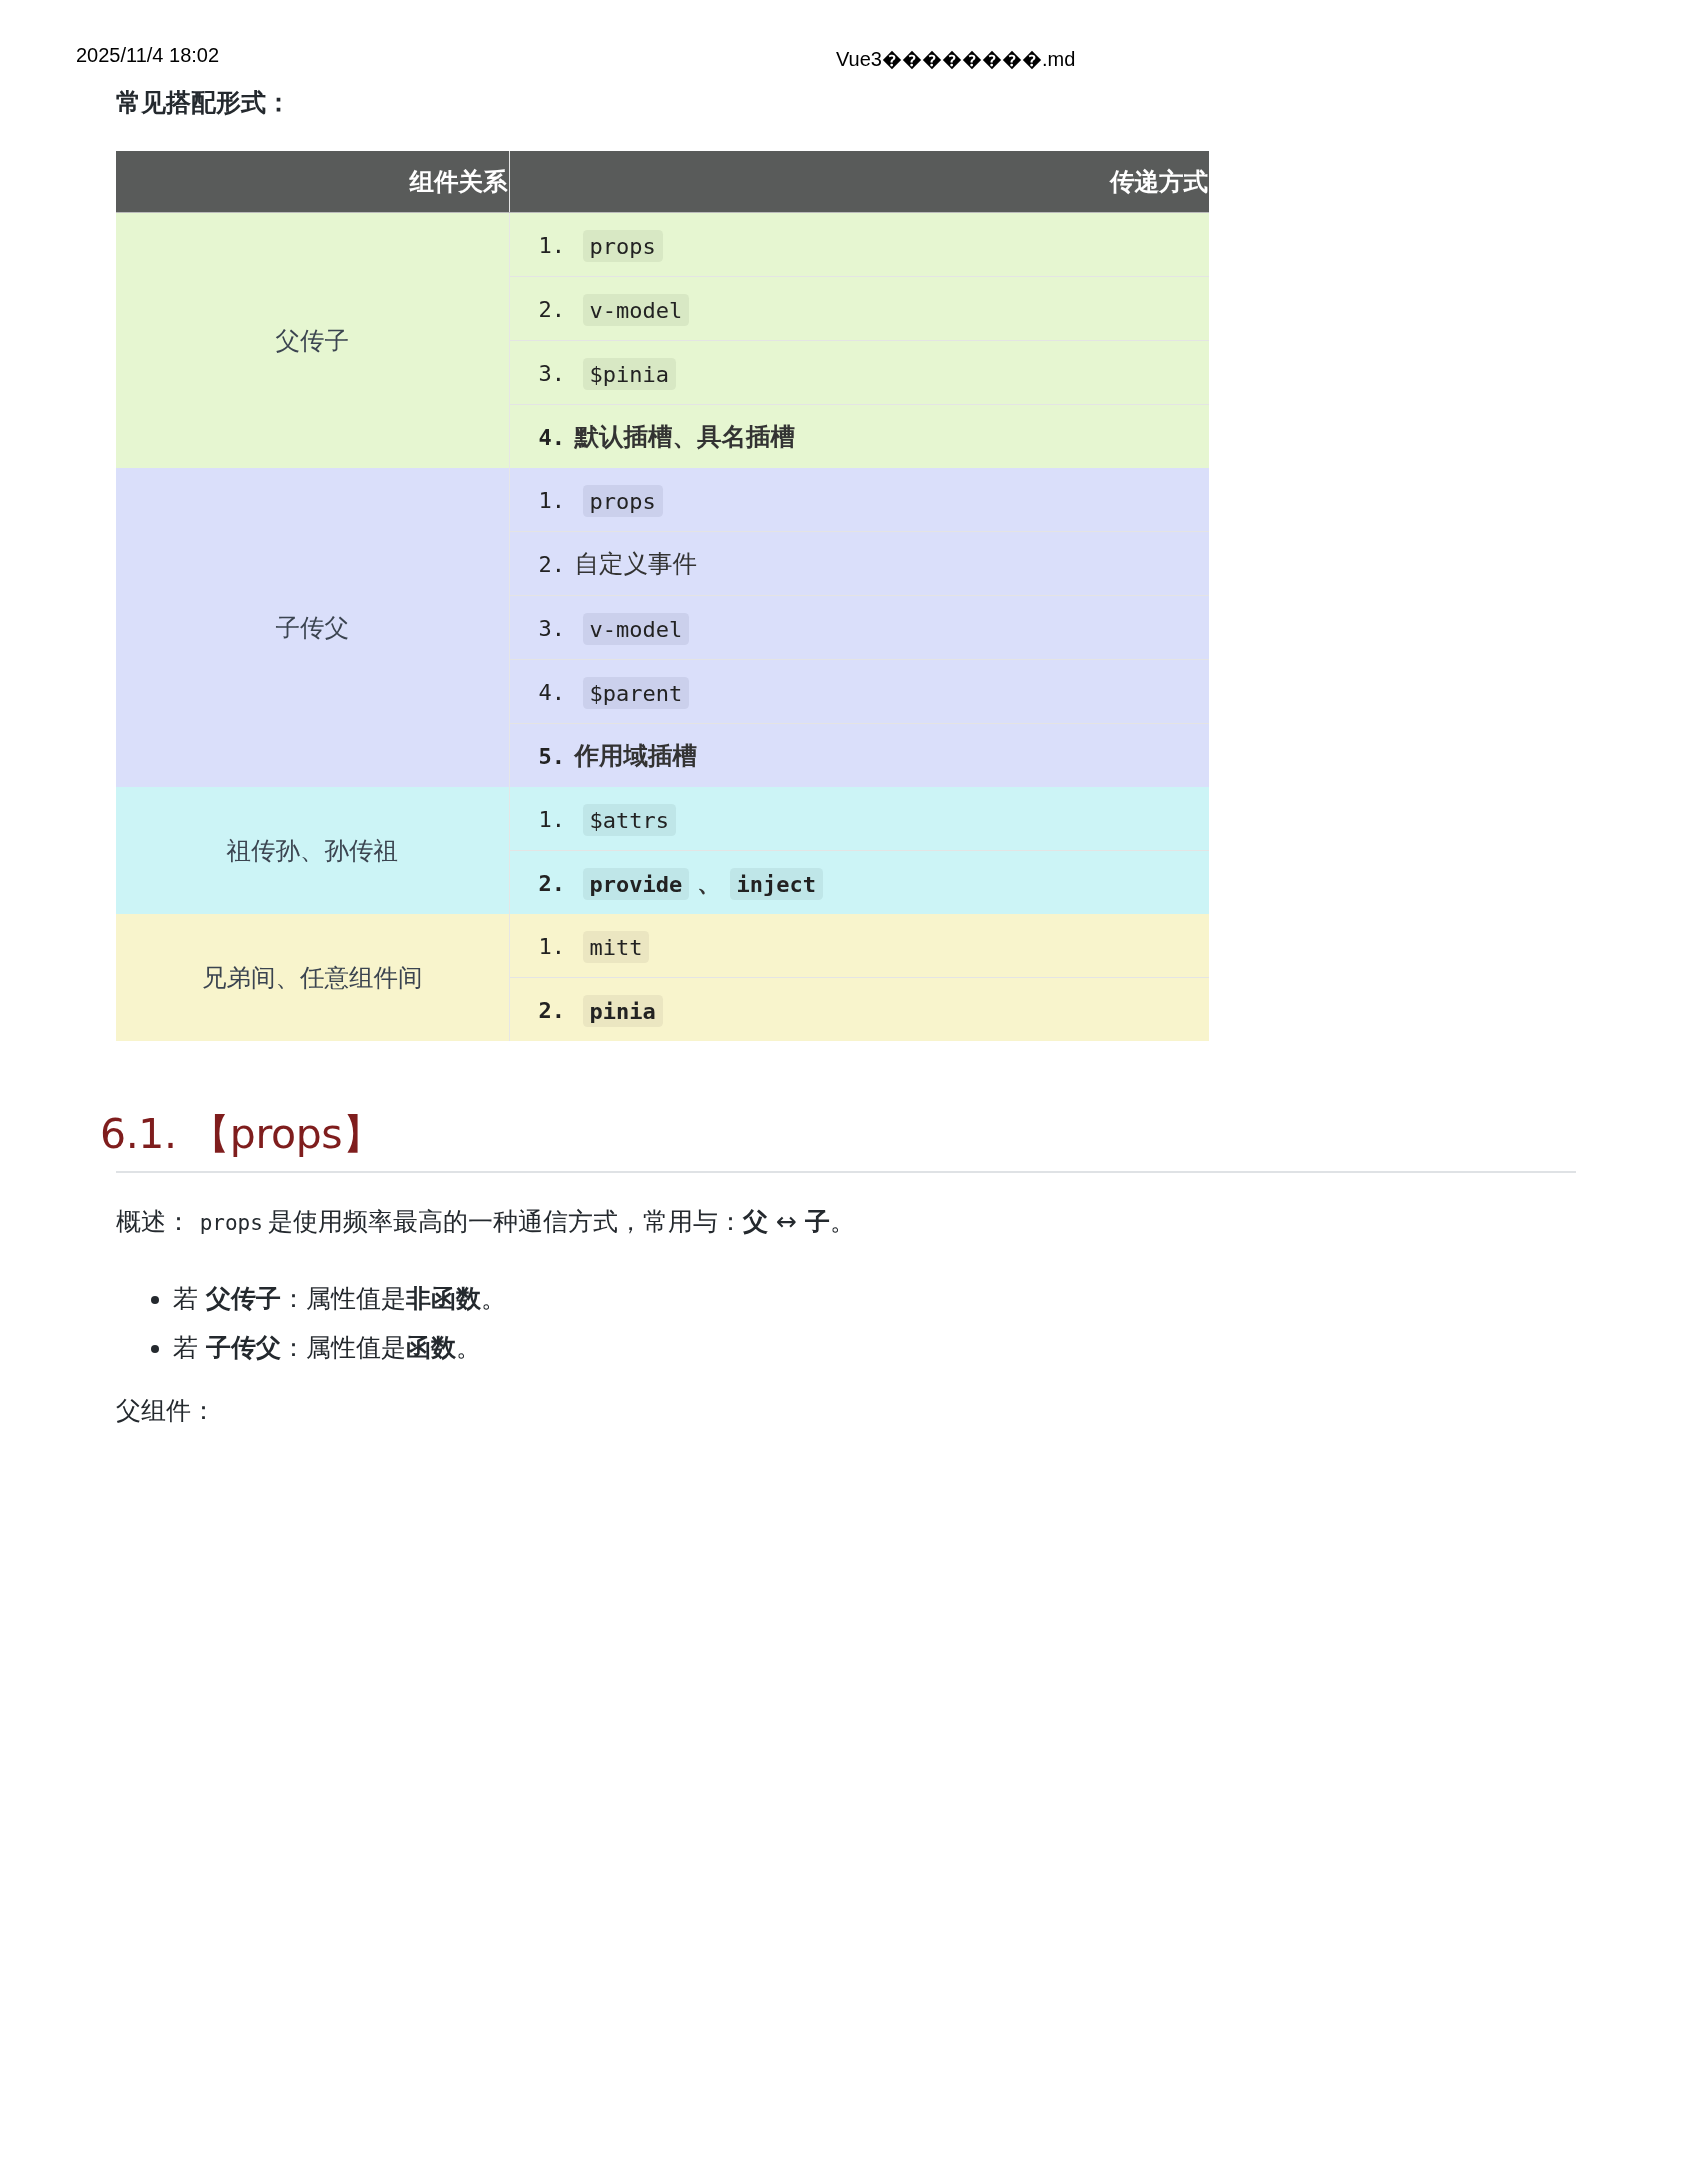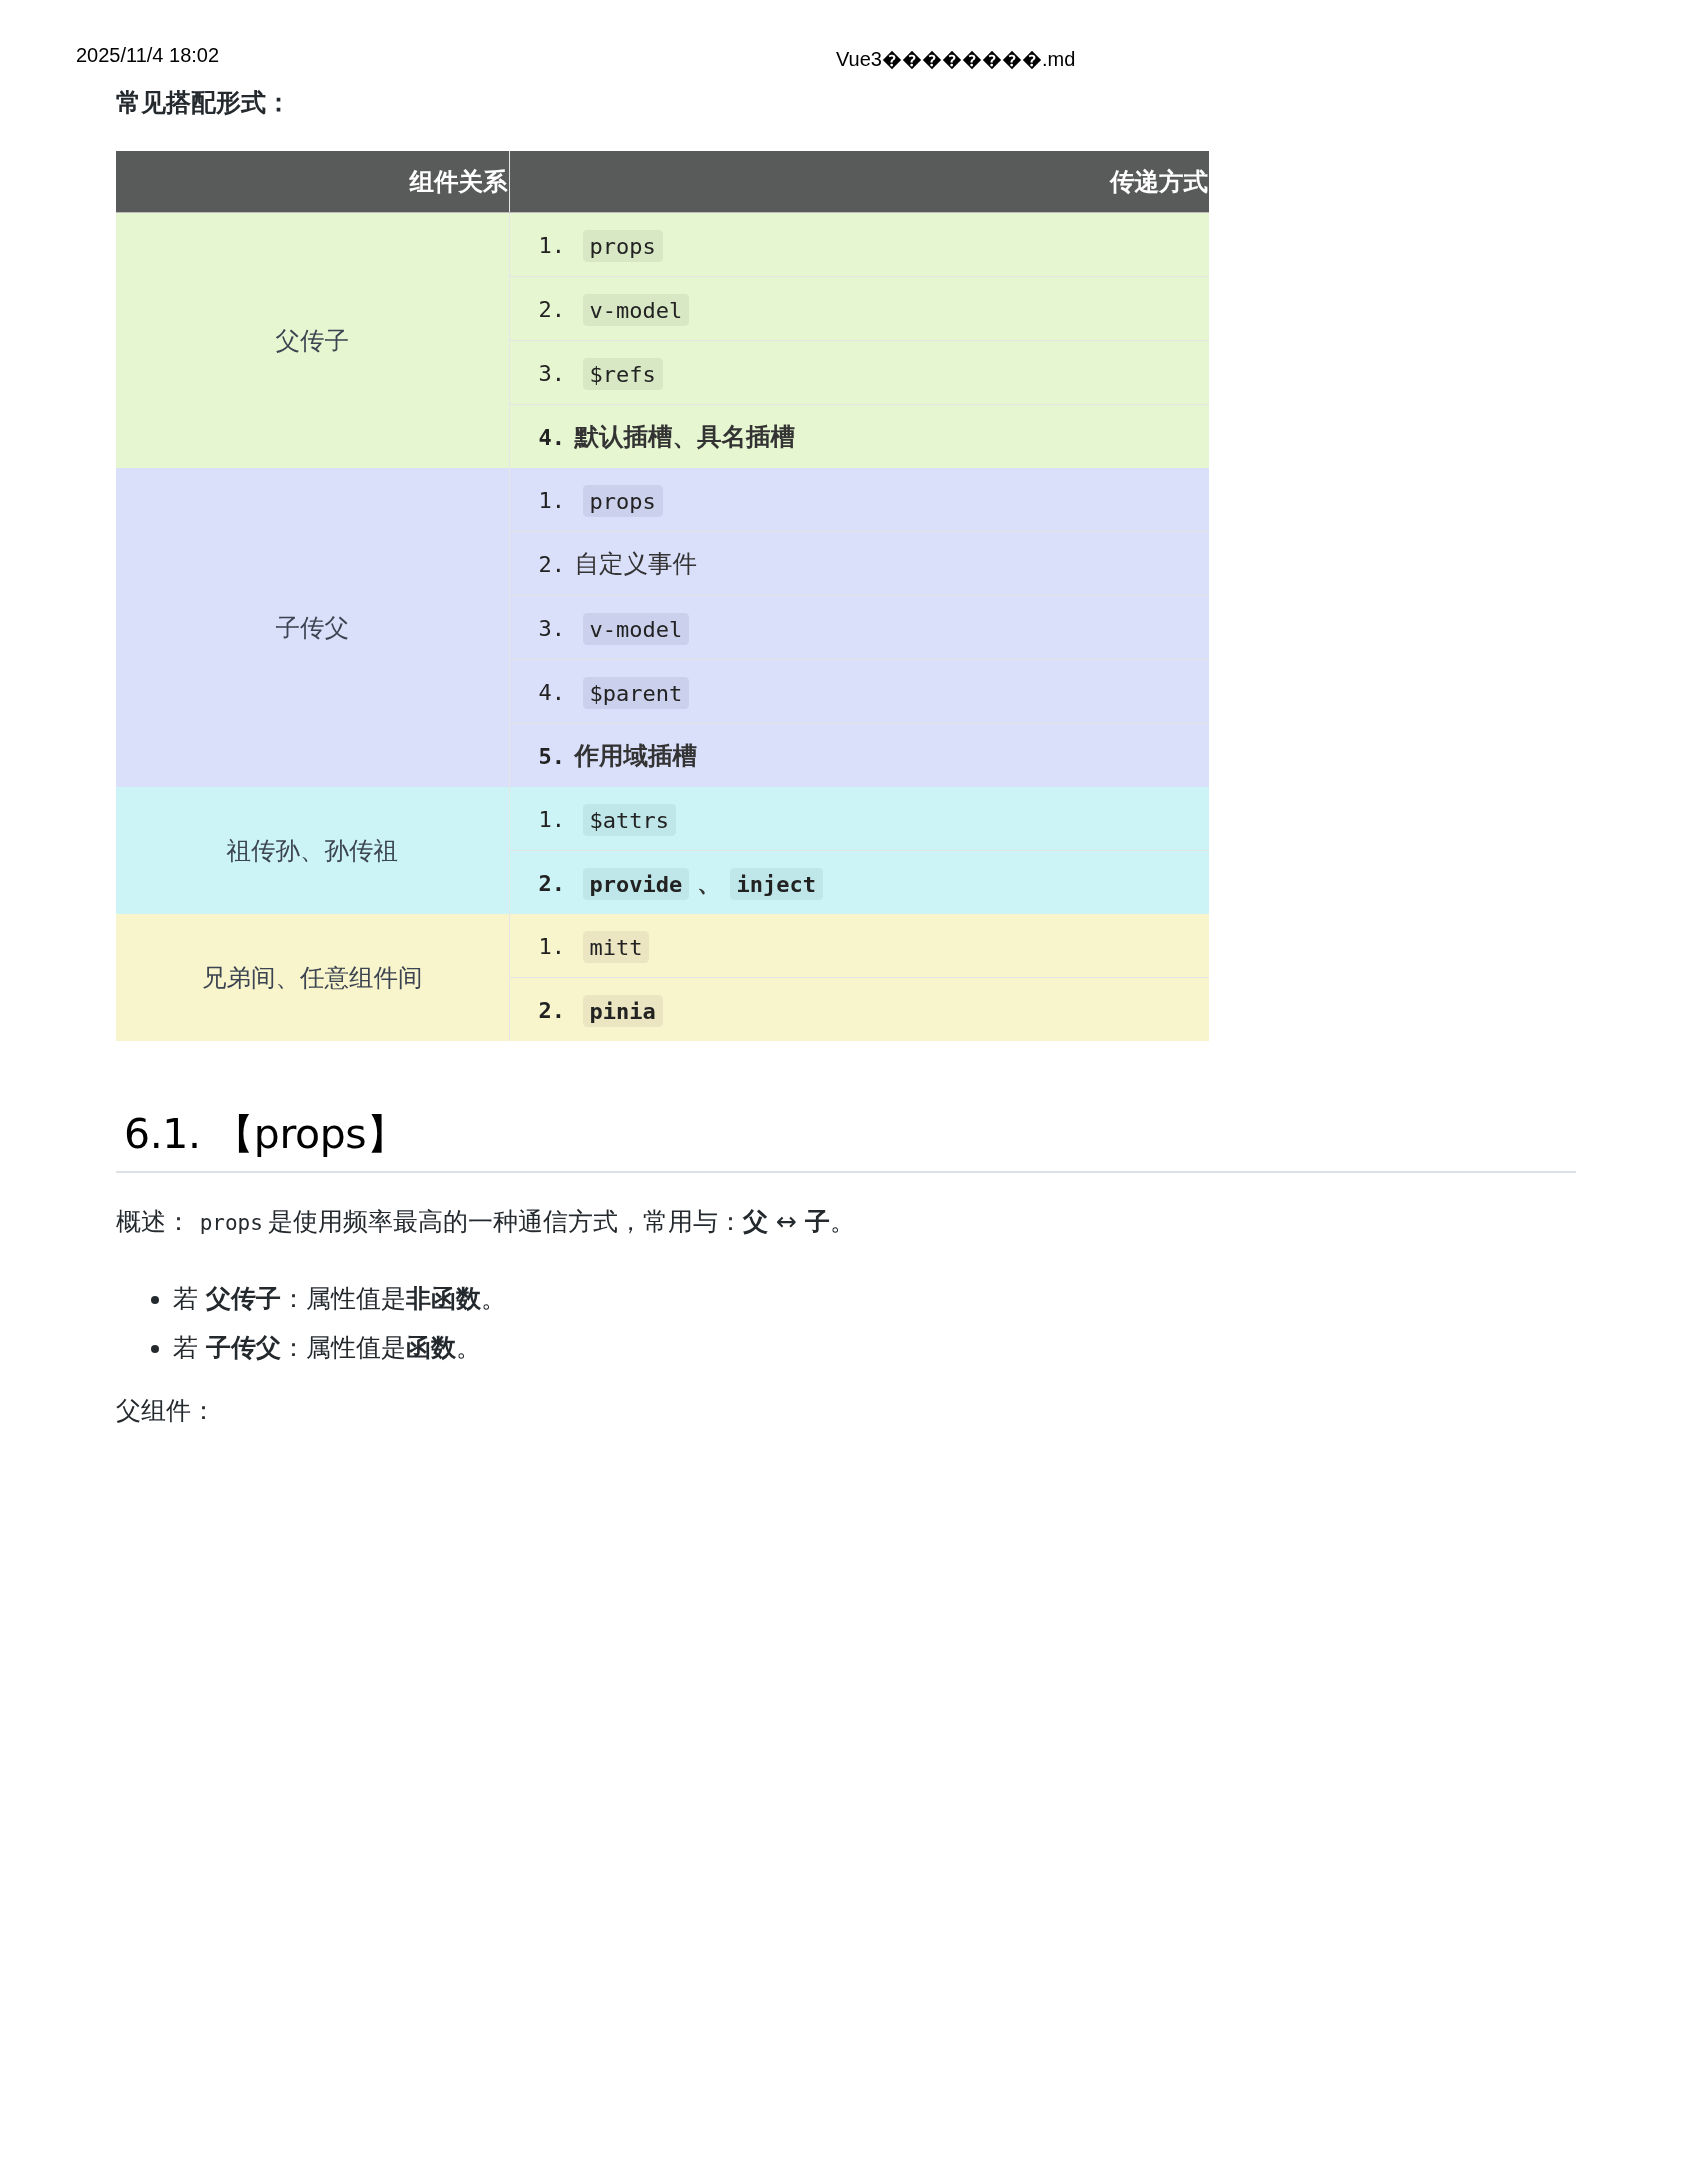--- a/index.html
+++ b/index.html
@@ -22,21 +22,21 @@
   .num { font-family: "DejaVu Sans Mono", "Liberation Mono", monospace; font-size: 22px; display: inline-block; width: 44px; color: #222; }
   .num.tight { width: 36px; }
   .code { font-family: "DejaVu Sans Mono", "Liberation Mono", monospace; font-size: 22px; padding: 3.5px 7px; border-radius: 4.4px; color: #222; }
   .sep { margin: 0 7.9px; }
 
   .g1 td { background: #e6f6d1; } .g1 .code { background: #d8e8c4; }
   .g2 td { background: #dadffa; } .g2 .code { background: #cbd0ec; }
   .g3 td { background: #ccf4f6; } .g3 .code { background: #bfe6e8; }
   .g4 td { background: #f8f4cc; } .g4 .code { background: #ebe6c1; }
 
-  .h2 { position: absolute; left: 124px; top: 1107px; font-size: 41px; font-weight: normal; color: #000000; margin: 0; letter-spacing: -0.4px; }
+  .h2 { position: absolute; left: 100px; top: 1107px; font-size: 41px; font-weight: normal; color: #7f1d1d; margin: 0; letter-spacing: -0.4px; }
   .h2-rule { position: absolute; left: 116px; top: 1171px; width: 1460px; height: 2.2px; background: #dfe2e5; }
 
   .para { position: absolute; left: 116px; top: 1205px; font-size: 25px; color: #24292e; }
   .para .inline-code { font-family: "DejaVu Sans Mono", "Liberation Mono", monospace; font-size: 21px; margin: 0 5.2px 0 8.7px; color: #24292e; }
   .para b { font-weight: bold; }
 
   ul.bullets { position: absolute; left: 116px; top: 1274px; margin: 0; padding-left: 57px; font-size: 25px; line-height: 49px; color: #24292e; }
   ul.bullets li { list-style: disc; }
   ul.bullets b { font-weight: bold; }
 
@@ -64,21 +64,21 @@
   <tbody>
 
     <tr class="g1">
       <td class="rel" rowspan="4">父传子</td>
       <td class="method"><span class="num">1.</span><span class="code">props</span></td>
     </tr>
     <tr class="g1">
       <td class="method"><span class="num">2.</span><span class="code">v-model</span></td>
     </tr>
     <tr class="g1">
-      <td class="method"><span class="num">3.</span><span class="code">$refs</span></td>
+      <td class="method"><span class="num">3.</span><span class="code">$pinia</span></td>
     </tr>
     <tr class="g1 last">
       <td class="method"><span class="num tight">4.</span><span>默认插槽、具名插槽</span></td>
     </tr>
 
     <tr class="g2">
       <td class="rel" rowspan="5">子传父</td>
       <td class="method"><span class="num">1.</span><span class="code">props</span></td>
     </tr>
     <tr class="g2">

